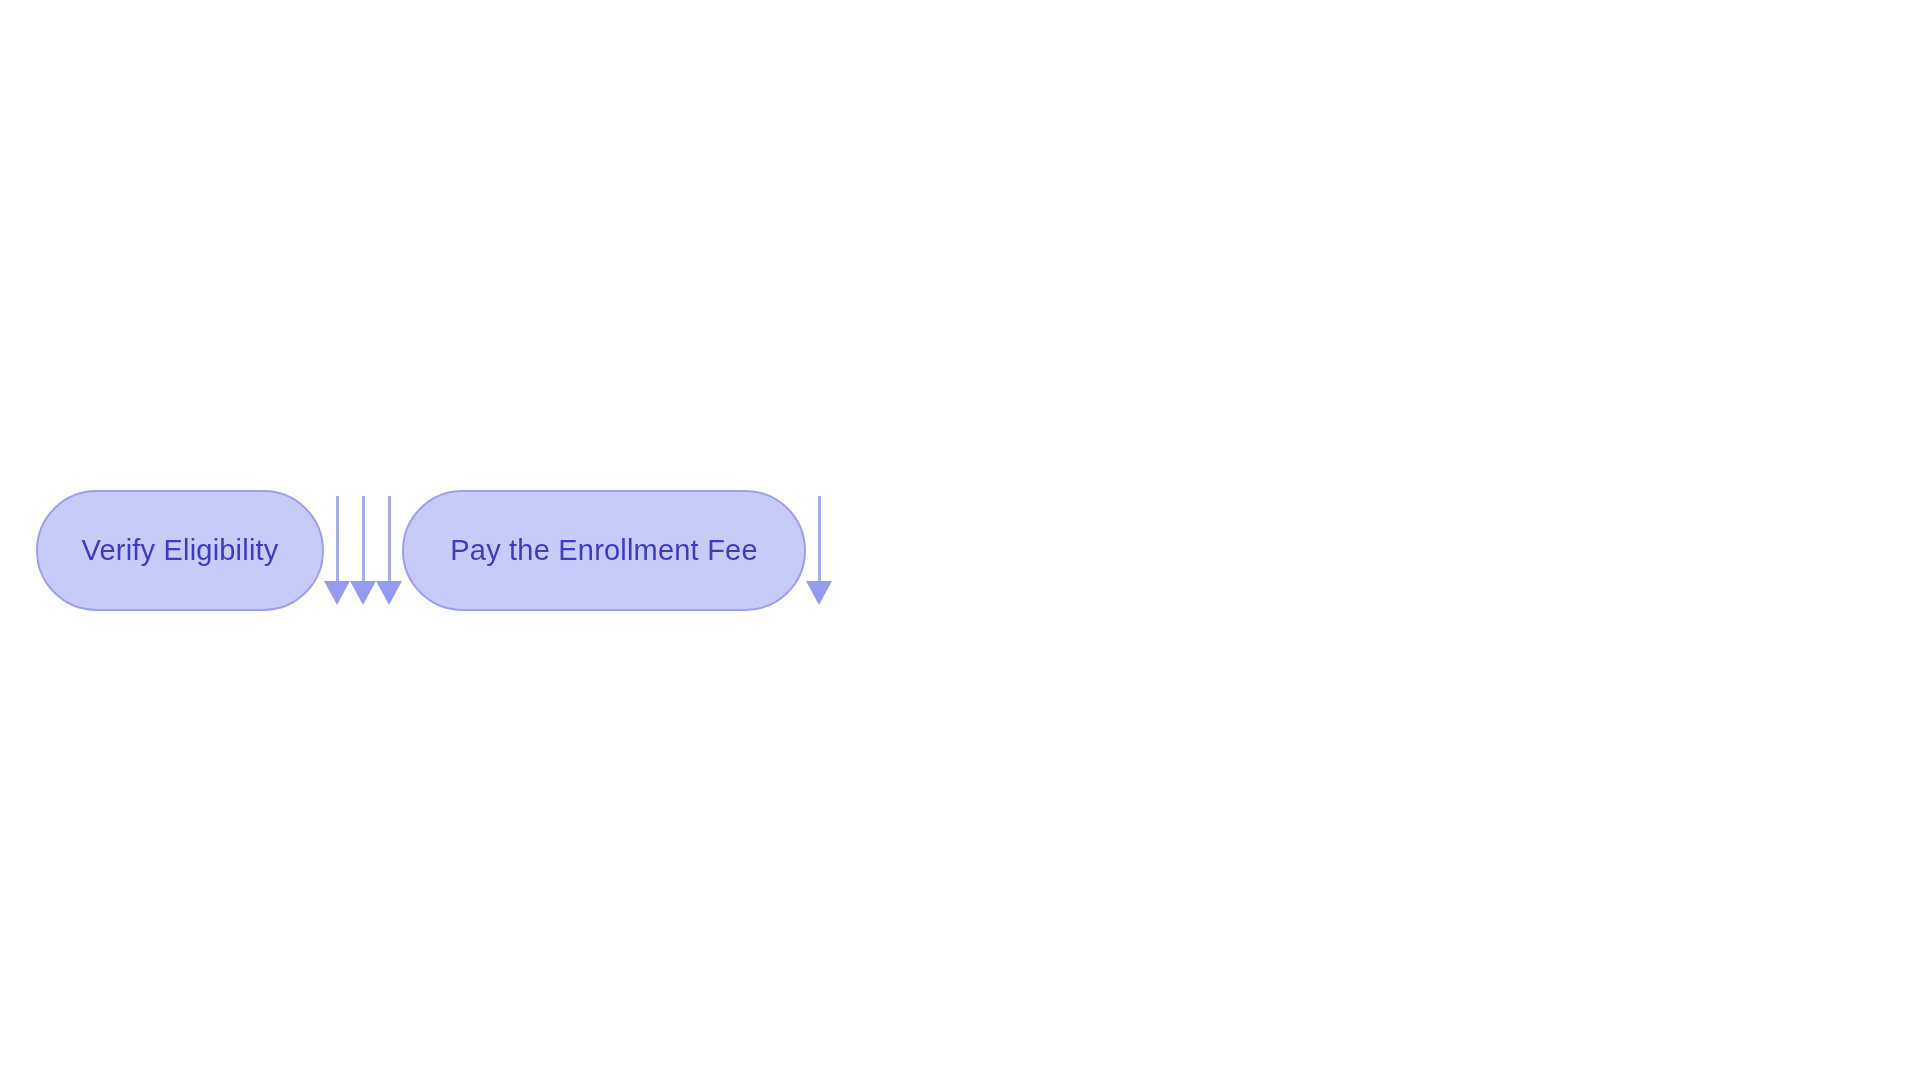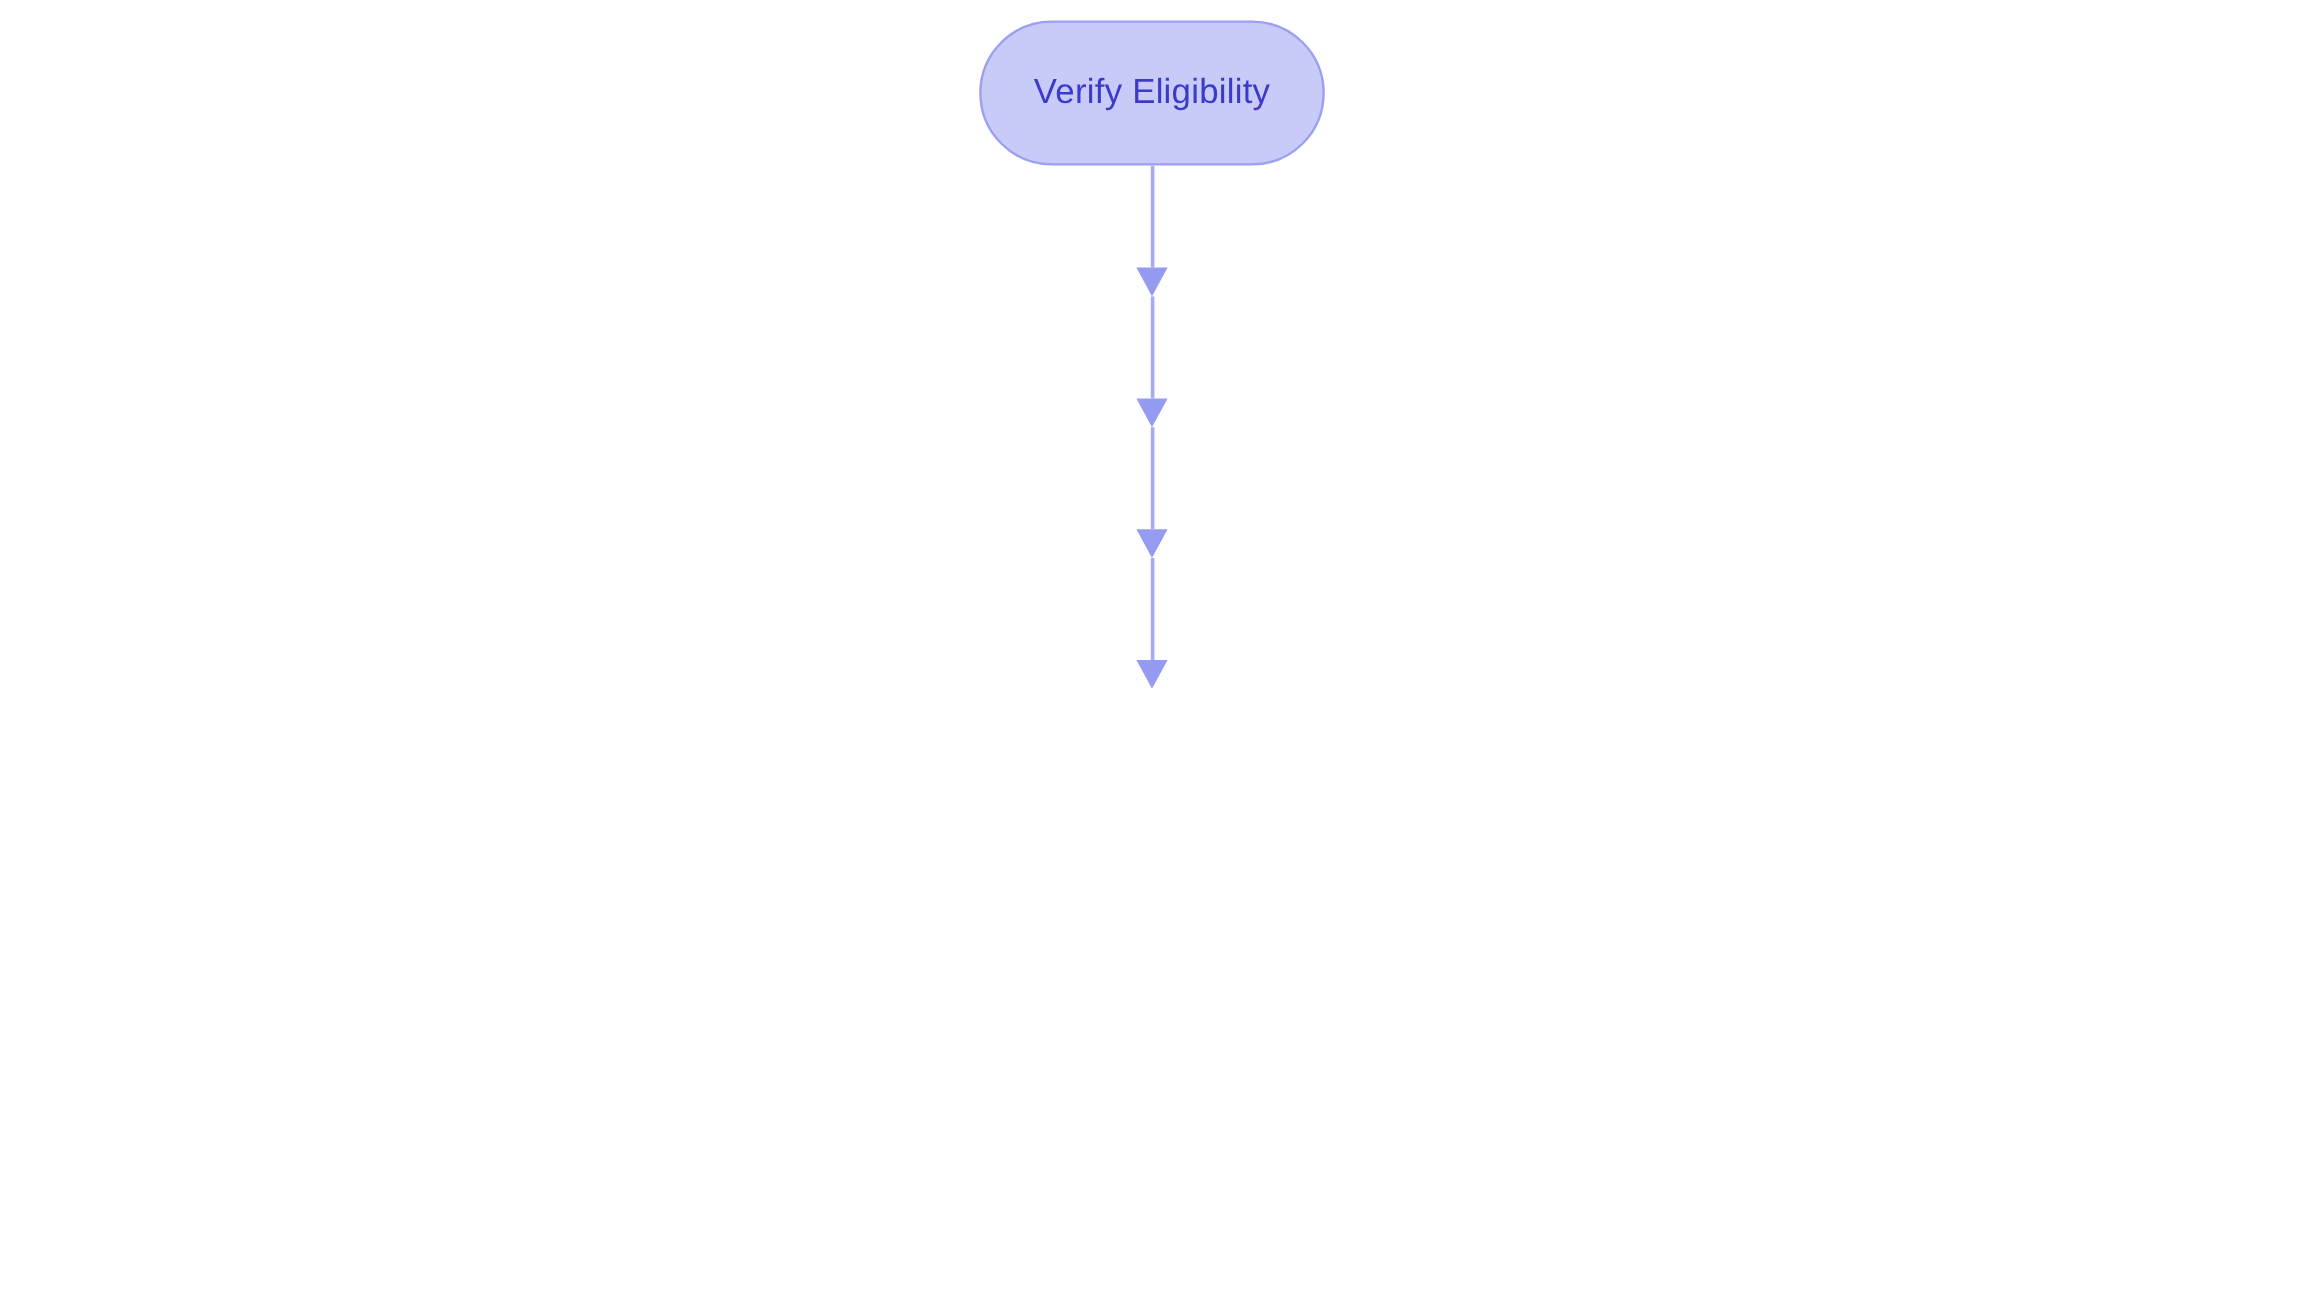--- a/index.html
+++ b/index.html
@@ -15,23 +15,24 @@
     width: 1920px;
     height: 1083px;
     background: var(--bg);
     overflow: hidden;
     font-family: "Liberation Sans", "DejaVu Sans", sans-serif;
   }
   .canvas {
     width: 100%;
     height: 100%;
     display: flex;
-    flex-direction: column;
+    flex-direction: row;
     align-items: center;
     padding-top: 17px;
+    padding-left: 36px;
   }
   .flow-node {
     height: 121px;
     min-height: 121px;
     display: flex;
     align-items: center;
     justify-content: center;
     padding: 0 42px;
     background: var(--node-fill);
     border: 2px solid var(--node-border);
@@ -86,20 +87,23 @@
     <div class="arrow-line"></div>
     <div class="arrow-head"></div>
   </div>
 
 
   <div class="arrow">
     <div class="arrow-line"></div>
     <div class="arrow-head"></div>
   </div>
 
+  <div class="flow-node n4">
+    <span>Pay the Enrollment Fee</span>
+  </div>
 
   <div class="arrow">
     <div class="arrow-line"></div>
     <div class="arrow-head"></div>
   </div>
 
 
 </div>
 
 </body></html>

